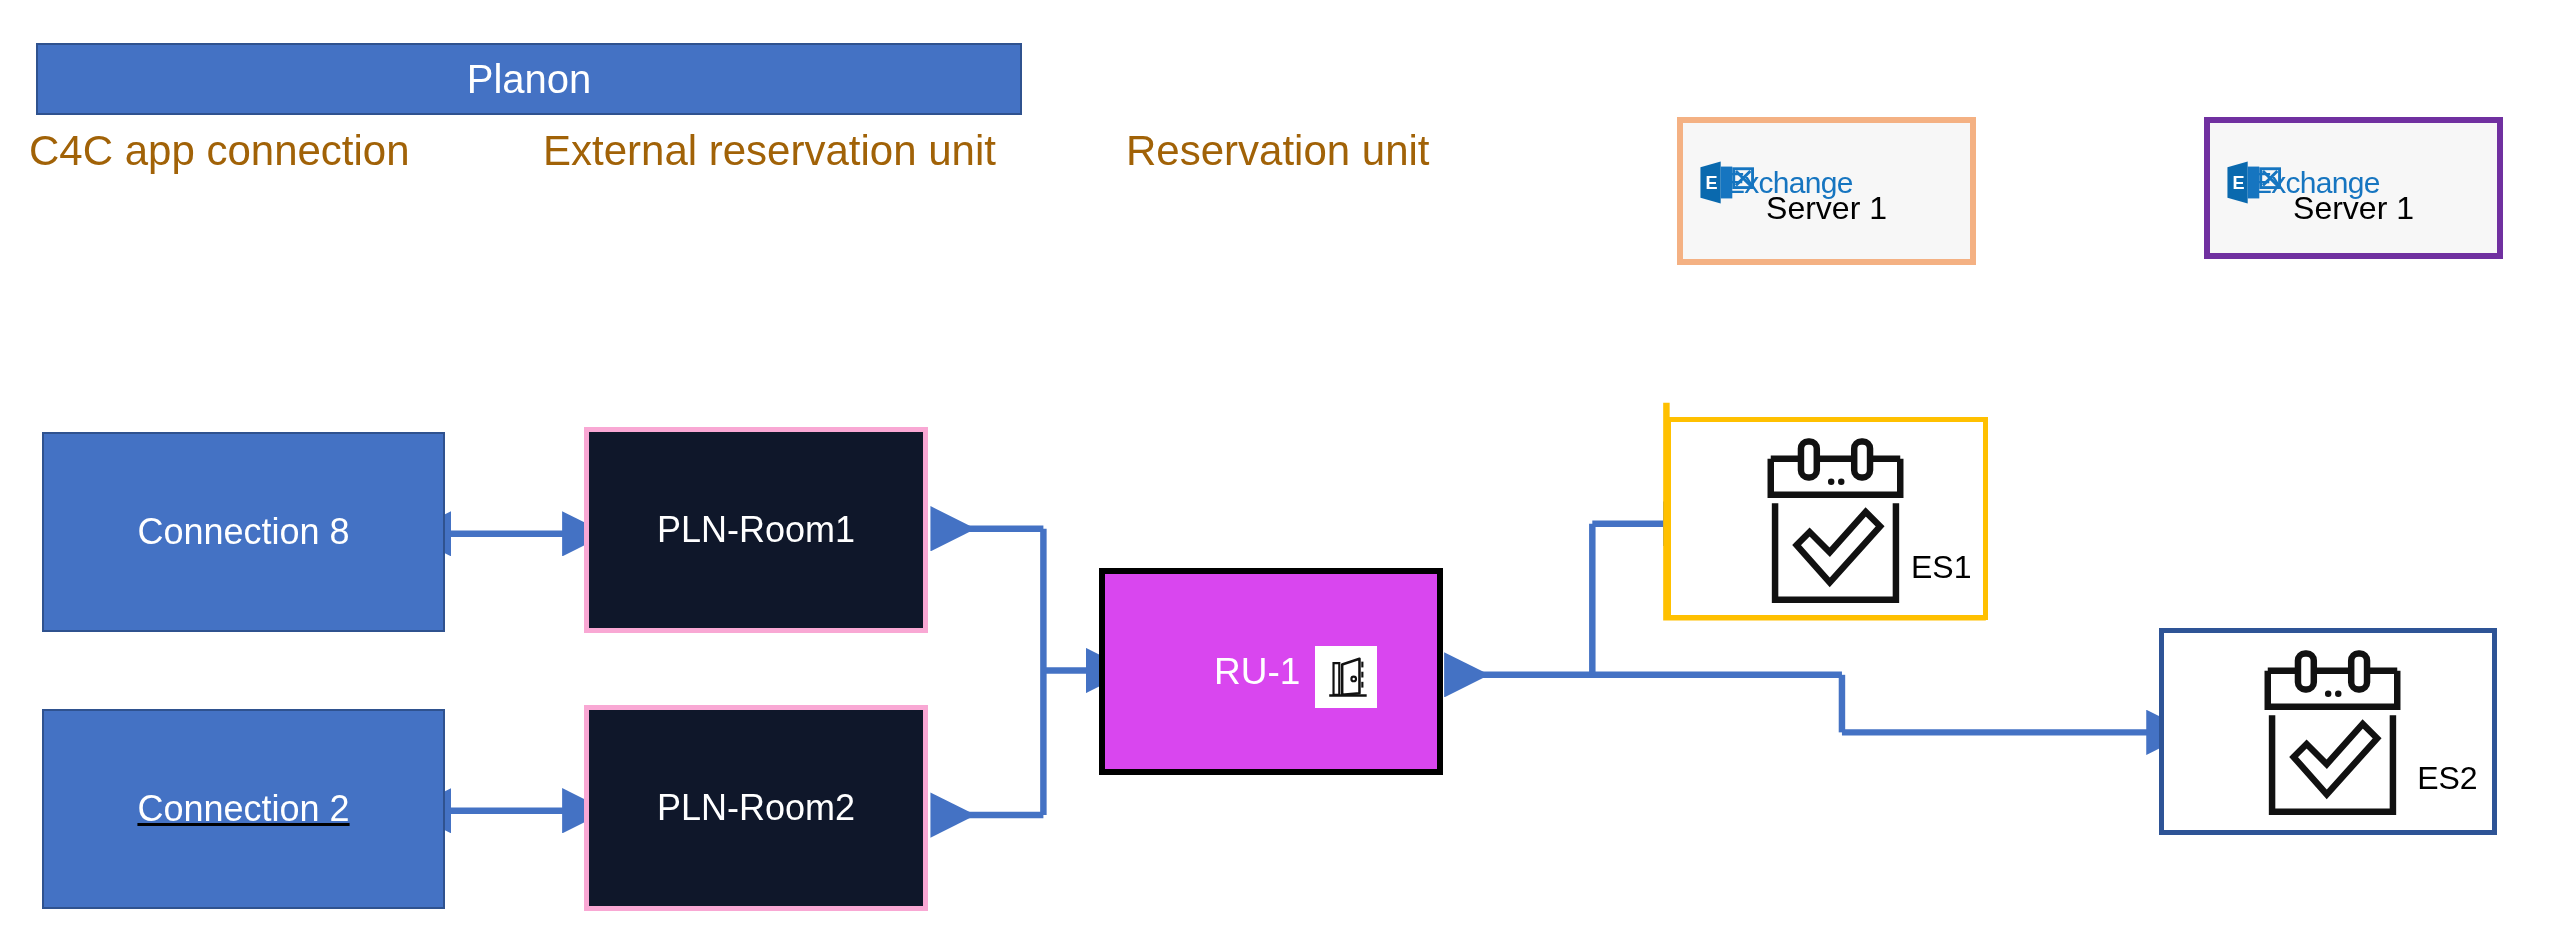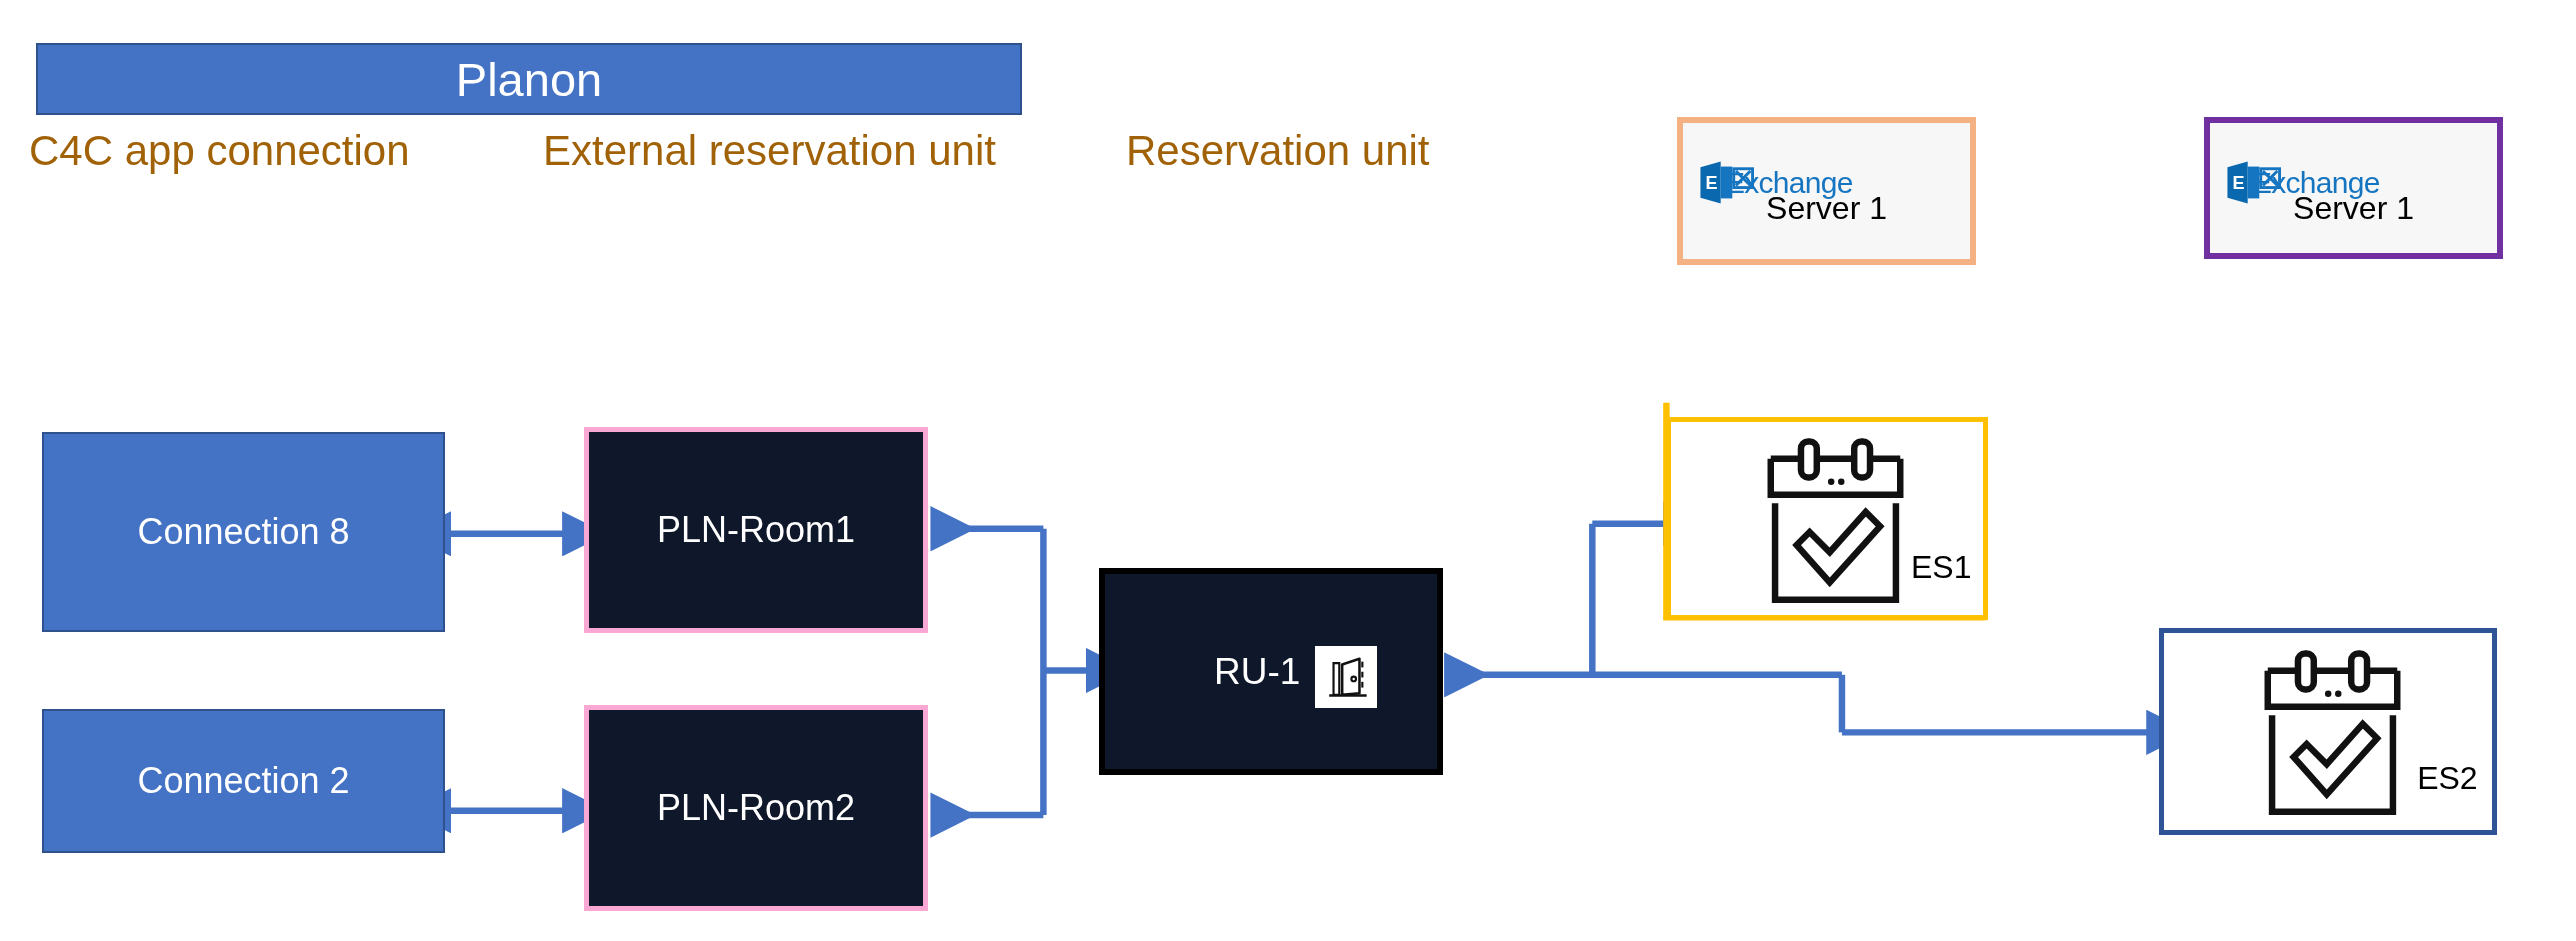--- a/index.html
+++ b/index.html
@@ -25,21 +25,21 @@
     width: 986px; height: 72px;
     background: #4472C4;
     border: 2.9px solid #2F528F;
     box-sizing: border-box;
     display: flex;
     align-items: center;
     justify-content: center;
   }
   .planon-bar .label {
     color: #ffffff;
-    font-size: 47px;
+    font-size: 40px;
     line-height: 1;
     letter-spacing: 0px;
   }
 
   .hdr-label {
     color: #a16207;
     font-size: 42px;
     line-height: 1;
     white-space: nowrap;
     text-align: center;
@@ -98,21 +98,21 @@
   }
   .node.conn {
     background: #4472C4;
     border: 2.9px solid #2F528F;
   }
   .node.room {
     background: #0f172a;
     border: 5px solid #f9a8d4;
   }
   .node.ru {
-    background: #0f172a;
+    background: #d946ef;
     border: 6.5px solid #000000;
     justify-content: flex-start;
   }
   .node.ru .nlabel {
     margin-left: 109px;
     font-size: 37px;
   }
 
   
   .door-tile {
@@ -308,21 +308,21 @@
         <path d="M8,30 L8,80 L188,80 L188,30" fill="none" stroke="#111" stroke-width="9"></path>
         <circle cx="92" cy="62" r="4.5" fill="#111"></circle>
         <circle cx="106" cy="62" r="4.5" fill="#111"></circle>
         <path d="M14,92 L14,226 L182,226 L182,92" fill="none" stroke="#111" stroke-width="9"></path>
         <path d="M44,150 L62,132 L90,160 L140,104 L160,124 L90,202 Z" fill="none" stroke="#111" stroke-width="9" stroke-linejoin="miter"></path>
       </svg>
     </div>
     <div class="cal-tag c2">ES2</div>
   </div>
 
-  <div class="abs node conn" style="left:42px; top:709px; width:403px; height:144px;">
+  <div class="abs node conn" style="left:42px; top:709px; width:403px; height:200px;text-decoration:underline;">
     <span class="nlabel">Connection 2</span>
   </div>
 
   <div class="abs node room" style="left:584px; top:705px; width:344px; height:206px;">
     <span class="nlabel">PLN-Room2</span>
   </div>
 
 </div>
 
 

